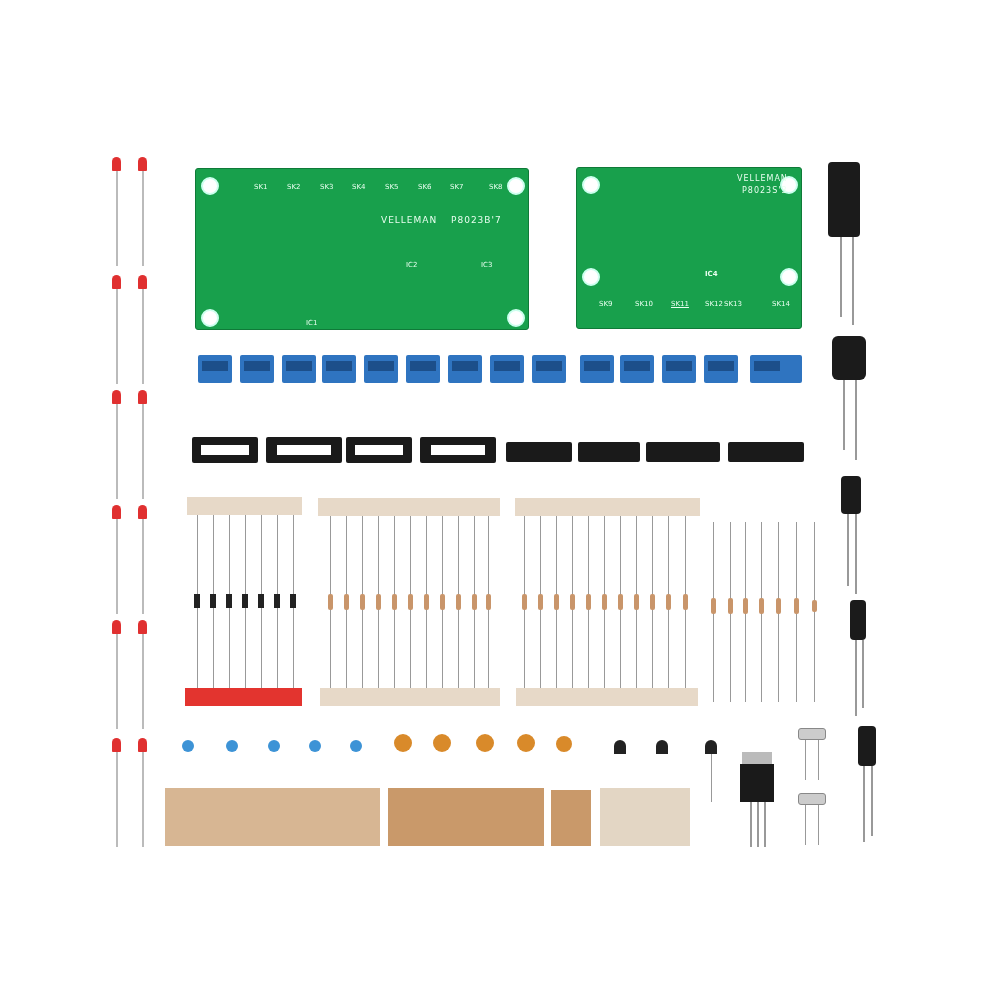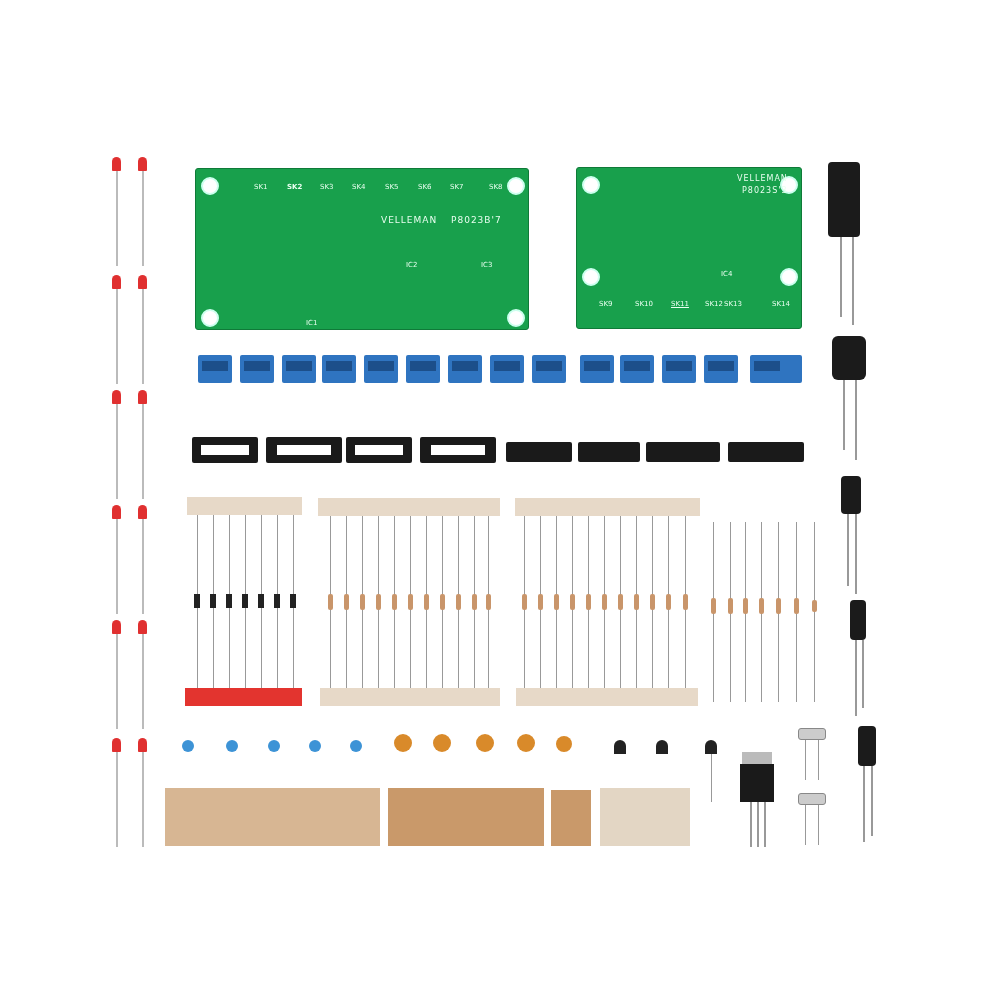--- a/index.html
+++ b/index.html
@@ -29,21 +29,21 @@
 <body>
 
 <div class="abs pcb" style="left:195px;top:168px;width:332px;height:160px;">
   <div class="hole" style="left:5px;top:8px;"></div>
   <div class="hole" style="left:311px;top:8px;"></div>
   <div class="hole" style="left:5px;top:140px;"></div>
   <div class="hole" style="left:311px;top:140px;"></div>
   <div class="pcb-label" style="left:185px;top:46px;">VELLEMAN</div>
   <div class="pcb-label" style="left:255px;top:46px;">P8023B'7</div>
   <div class="sk" style="left:58px;top:14px;">SK1</div>
-  <div class="sk" style="left:91px;top:14px;font-weight:bold;">SK2</div>
+  <div class="sk" style="left:91px;top:14px;">SK2</div>
   <div class="sk" style="left:124px;top:14px;">SK3</div>
   <div class="sk" style="left:156px;top:14px;">SK4</div>
   <div class="sk" style="left:189px;top:14px;">SK5</div>
   <div class="sk" style="left:222px;top:14px;">SK6</div>
   <div class="sk" style="left:254px;top:14px;">SK7</div>
   <div class="sk" style="left:293px;top:14px;">SK8</div>
   <div class="sk" style="left:110px;top:150px;">IC1</div>
   <div class="sk" style="left:210px;top:92px;">IC2</div>
   <div class="sk" style="left:285px;top:92px;">IC3</div>
 </div>
@@ -54,21 +54,21 @@
   <div class="hole" style="left:5px;top:100px;"></div>
   <div class="hole" style="left:203px;top:100px;"></div>
   <div class="pcb-label" style="left:160px;top:6px;font-size:8px;">VELLEMAN</div>
   <div class="pcb-label" style="left:165px;top:18px;font-size:8px;">P8023S'3</div>
   <div class="sk" style="left:22px;top:132px;">SK9</div>
   <div class="sk" style="left:58px;top:132px;">SK10</div>
   <div class="sk" style="left:94px;top:132px;text-decoration:underline;">SK11</div>
   <div class="sk" style="left:128px;top:132px;">SK12</div>
   <div class="sk" style="left:147px;top:132px;">SK13</div>
   <div class="sk" style="left:195px;top:132px;">SK14</div>
-  <div class="sk" style="left:144px;top:102px;">IC4</div>
+  <div class="sk" style="left:128px;top:102px;font-weight:bold;">IC4</div>
 </div>
 
 <div>
   <div class="term" style="left:198px;top:355px;"></div>
   <div class="term" style="left:240px;top:355px;"></div>
   <div class="term" style="left:282px;top:355px;"></div>
   <div class="term" style="left:322px;top:355px;"></div>
   <div class="term" style="left:364px;top:355px;"></div>
   <div class="term" style="left:406px;top:355px;"></div>
   <div class="term" style="left:448px;top:355px;"></div>

